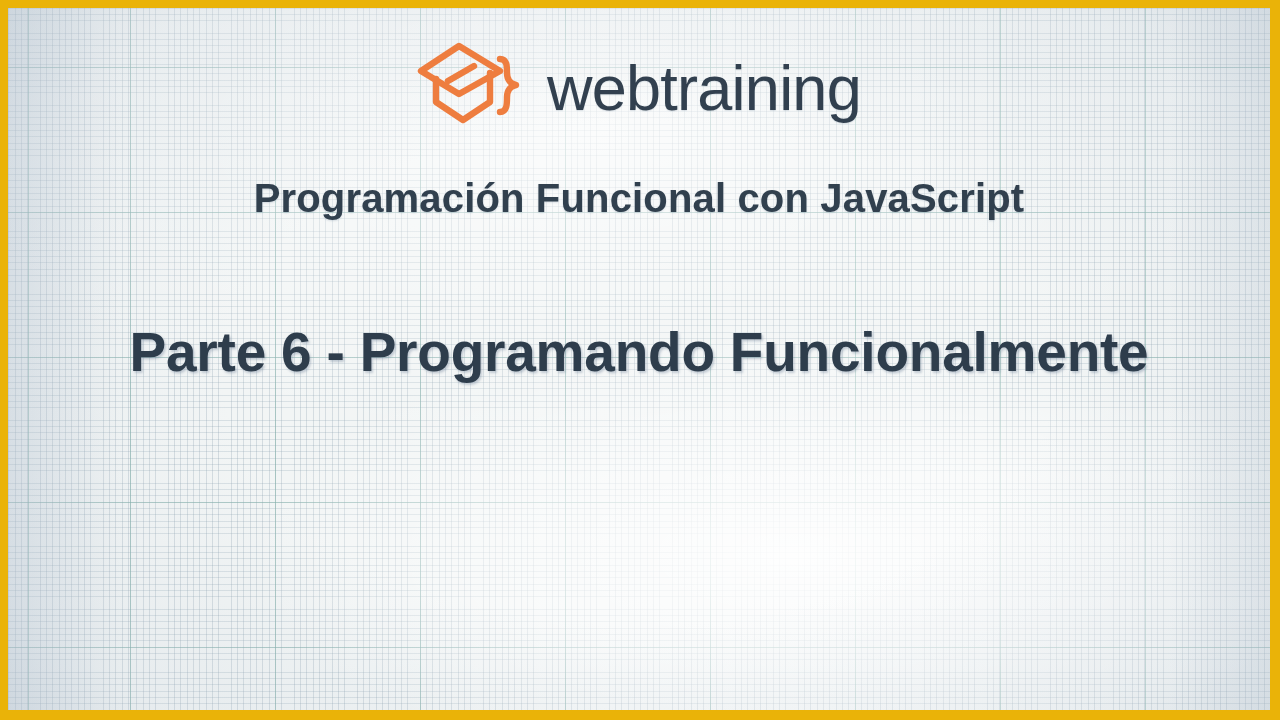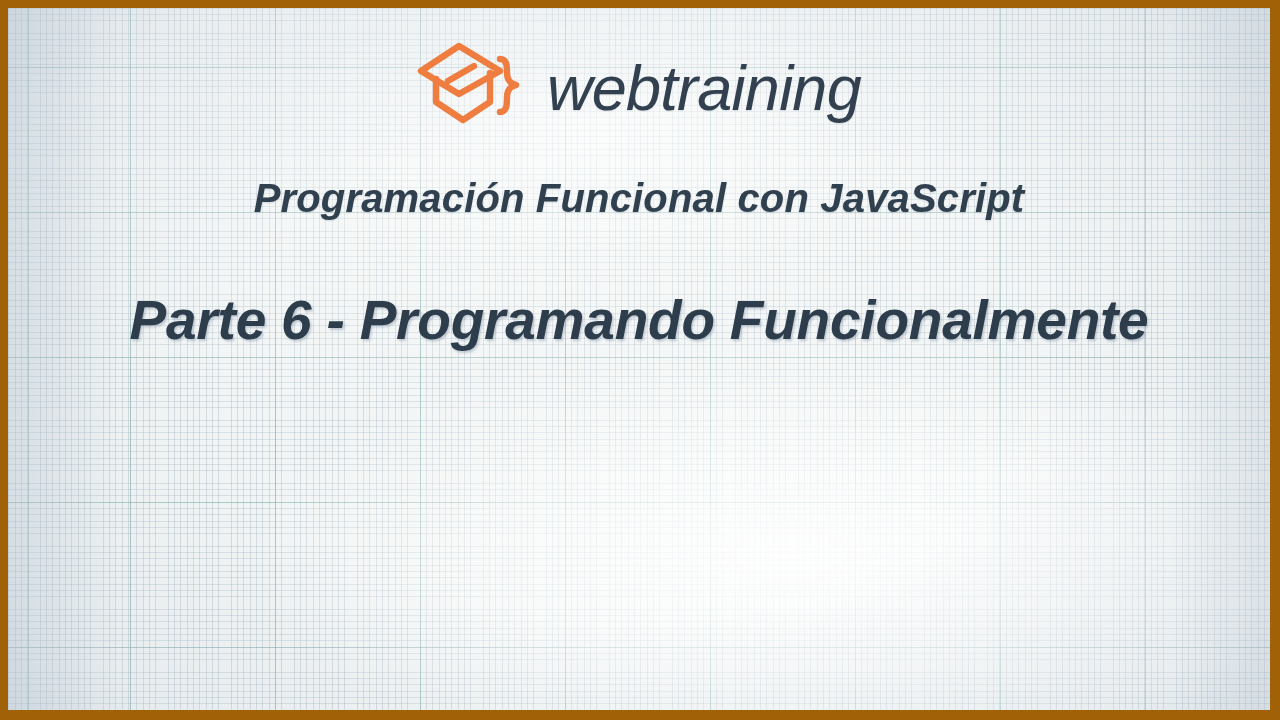--- a/index.html
+++ b/index.html
@@ -13,23 +13,22 @@
     height: 720px;
     overflow: hidden;
     font-family: "Liberation Sans", sans-serif;
   }
 
   
   .frame {
     position: relative;
     width: 1280px;
     height: 720px;
-    background: #a16207;
+    background: #eab308;
     overflow: hidden;
-    font-style: italic;
   }
 
   
   .slide {
     position: absolute;
     left: 8px;
     top: 8px;
     width: 1262px;
     height: 702px;
     overflow: hidden;
@@ -140,21 +139,21 @@
     font-size: 40px;
     font-weight: bold;
     color: #31404e;
     letter-spacing: 0.004em;
     white-space: nowrap;
     text-shadow: 0 1px 2px rgba(125,145,165,0.30);
   }
 
   
   .part-title {
-    margin-top: 67px;
+    margin-top: 99px;
     font-size: 55px;
     font-weight: bold;
     color: #2e3d4c;
     letter-spacing: -0.004em;
     white-space: nowrap;
     text-shadow: 1.5px 2px 2.5px rgba(110,130,152,0.38);
   }
 </style>
 </head>
 <body>

